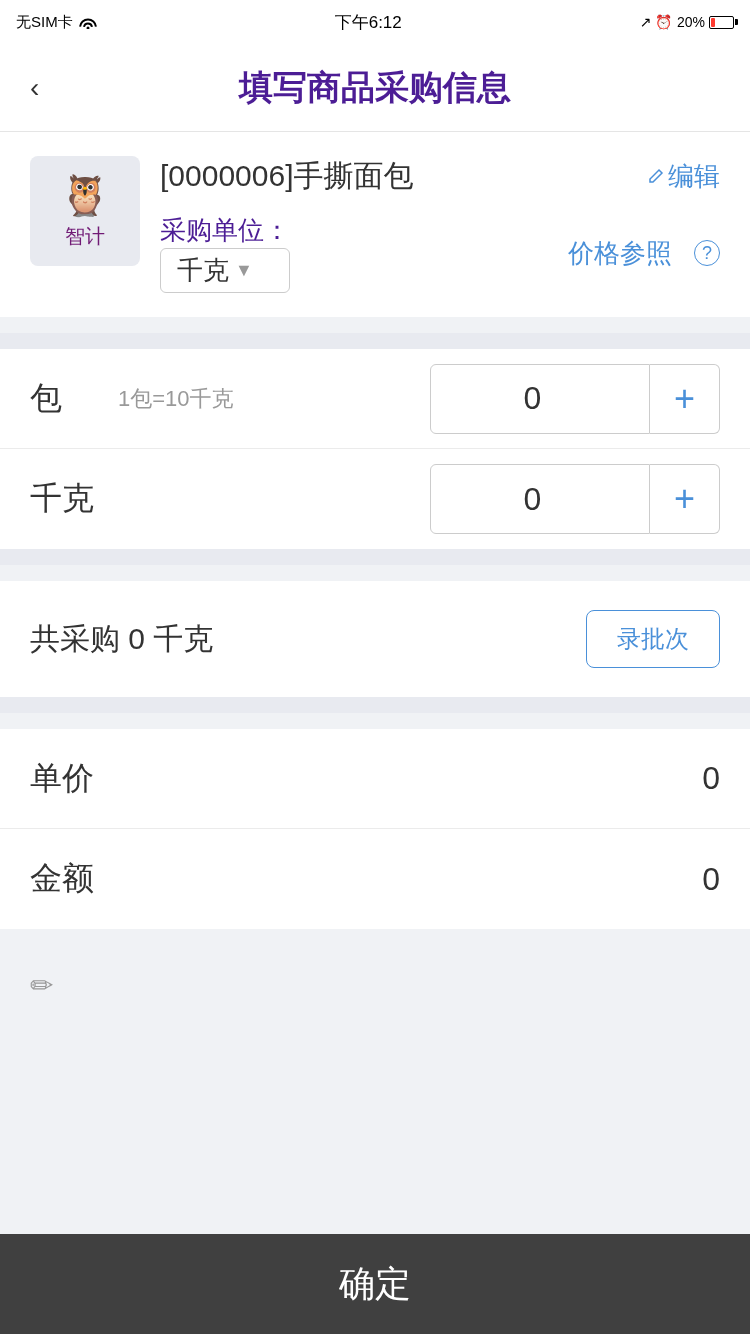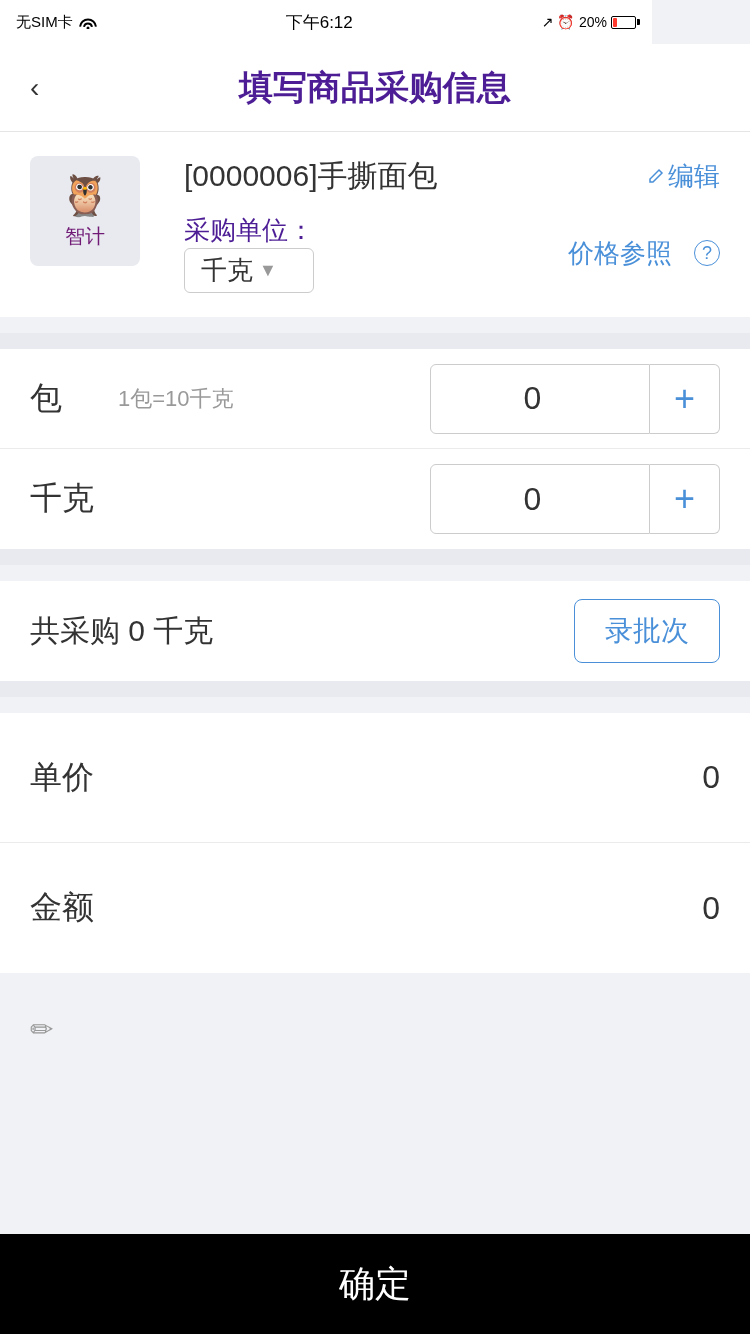--- a/index.html
+++ b/index.html
@@ -8,21 +8,21 @@
       width: 750px;
       min-height: 1334px;
       font-family: -apple-system, "PingFang SC", "Helvetica Neue", sans-serif;
       background: #f0f2f5;
       font-size: 28px;
       color: #333;
     }
 
     
     .status-bar {
-      width: 652px;
+      width: 750px;
       height: 44px;
       background: #fff;
       display: flex;
       align-items: center;
       justify-content: space-between;
       padding: 4px 16px;
       font-size: 14px;
       color: #000;
     }
     .status-left { display: flex; align-items: center; gap: 6px; font-size: 15px; }
@@ -98,21 +98,21 @@
       justify-content: center;
       flex-shrink: 0;
       color: #8899aa;
       font-size: 40px;
     }
     .product-thumb-label {
       font-size: 20px;
       color: #701a75;
       margin-top: 4px;
     }
-    .product-info { flex: 1; margin-left: 24px; }
+    .product-info { flex: 1; }
     .product-name-row {
       display: flex;
       justify-content: space-between;
       align-items: center;
     }
     .product-name { font-size: 30px; color: #333; font-weight: 500; }
     .edit-btn {
       font-size: 26px;
       color: #4a90d9;
       display: flex;
@@ -211,44 +211,44 @@
     
     .summary-section {
       background: #fff;
       margin-top: 16px;
     }
     .summary-row {
       display: flex;
       align-items: center;
       justify-content: space-between;
       padding: 0 30px;
-      height: 100px;
+      height: 116px;
     }
     .summary-text { font-size: 30px; color: #333; }
     .summary-btn {
       border: 1px solid #4a90d9;
       border-radius: 8px;
       padding: 12px 30px;
-      font-size: 28px;
+      font-size: 24px;
       color: #4a90d9;
       background: #fff;
       cursor: pointer;
     }
 
     
     .price-section {
       background: #fff;
       margin-top: 16px;
     }
     .price-row {
       display: flex;
       align-items: center;
       justify-content: space-between;
       padding: 0 30px;
-      height: 130px;
+      height: 100px;
       border-bottom: 1px solid #ebebeb;
     }
     .price-row:last-child { border-bottom: none; }
     .price-label { font-size: 32px; color: #333; }
     .price-value { font-size: 32px; color: #333; }
 
     
     .remark-section {
       background: #f0f2f5;
       margin-top: 16px;
@@ -267,21 +267,21 @@
       background: #f0f2f5;
     }
 
     
     .confirm-bar {
       position: fixed;
       bottom: 0;
       left: 0;
       width: 750px;
       height: 100px;
-      background: #000000;
+      background: #404040;
       display: flex;
       align-items: center;
       justify-content: center;
       cursor: pointer;
     }
     .confirm-label {
       font-size: 36px;
       color: #fff;
       font-weight: 400;
     }

